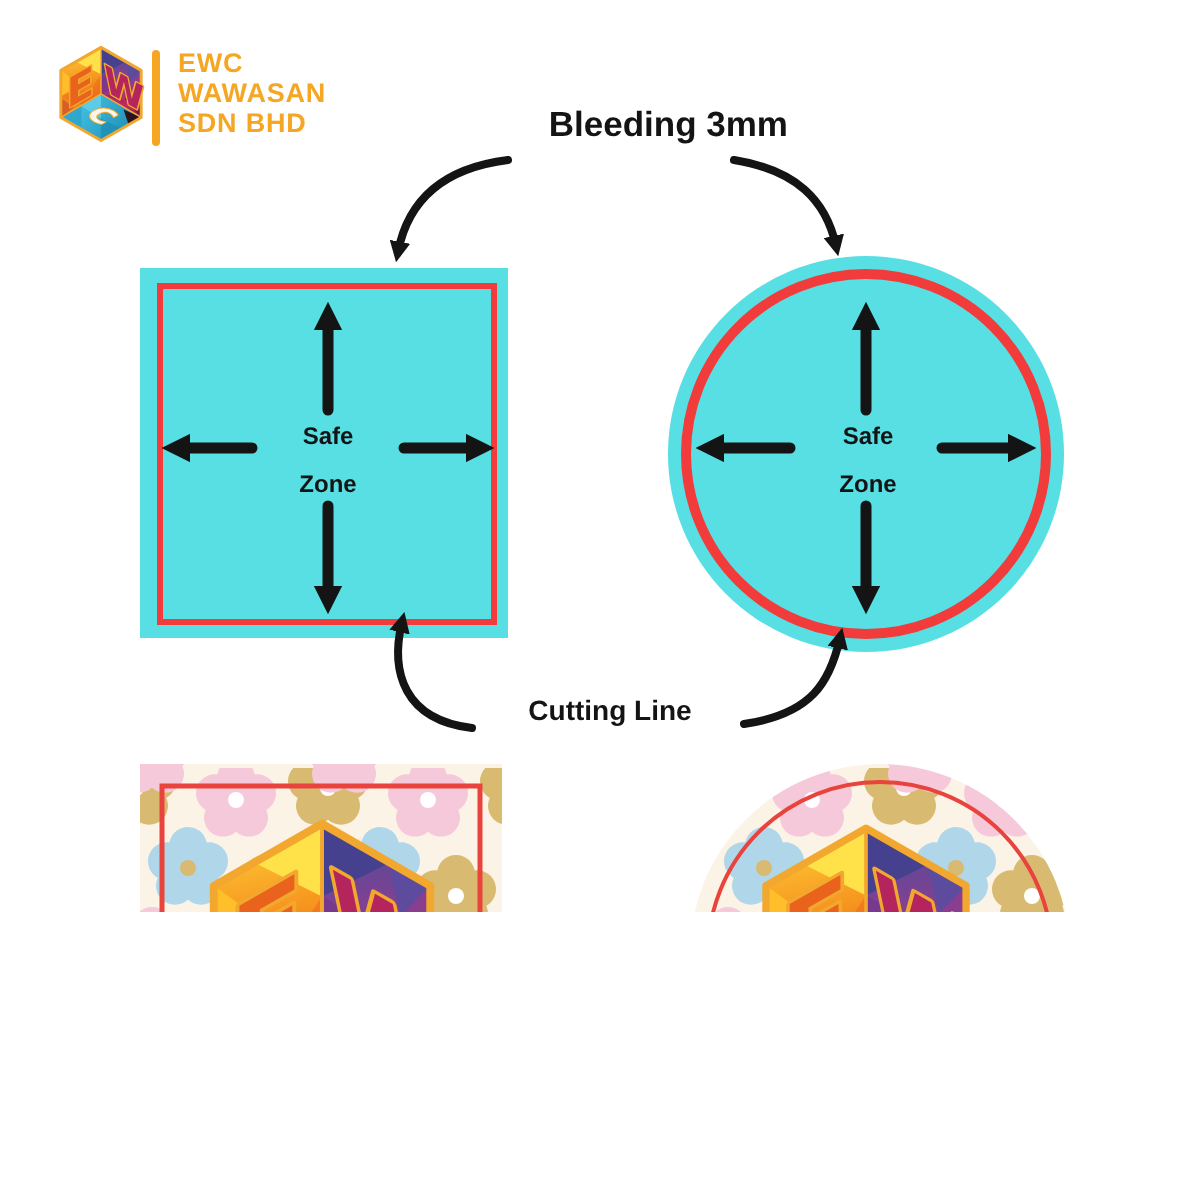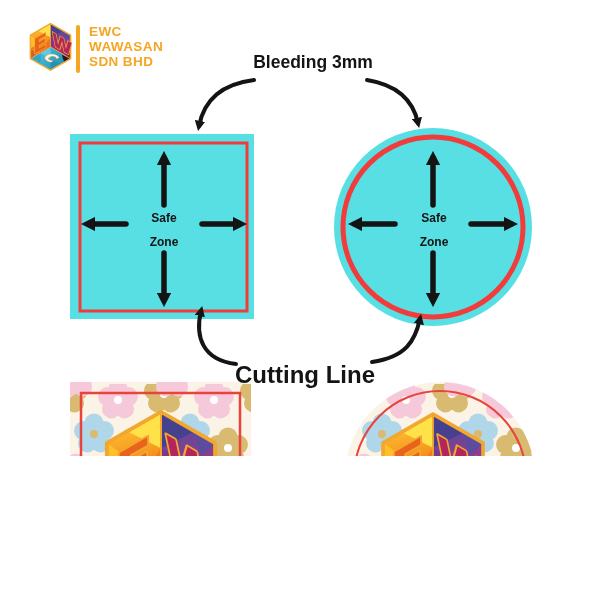--- a/index.html
+++ b/index.html
@@ -21,22 +21,22 @@
   .cube-edge{fill:none;stroke:var(--logo-gold);stroke-width:6;stroke-linejoin:round;}
   .cube-seam{fill:none;stroke:var(--logo-gold);stroke-width:3;}
   .cube-letter{font-family:"DejaVu Sans","Liberation Sans",sans-serif;font-weight:bold;
     paint-order:stroke;stroke:var(--logo-gold);stroke-linejoin:round;}
   .letter-e{font-size:82px;fill:#E9631C;stroke-width:6;}
   .letter-w{font-size:74px;fill:#B3255C;stroke-width:6;}
   .letter-c{font-size:50px;fill:#FDF6E8;stroke-width:4;}
 
   
   .label{position:absolute;font-weight:700;color:var(--arrow-black);text-align:center;}
-  .label-bleeding{left:232px;top:52px;width:162px;font-size:17.5px;}
-  .label-cutting{left:222px;top:361px;width:166px;font-size:24px;}
+  .label-bleeding{left:232px;top:52px;width:162px;font-size:17.5px;text-align:right;}
+  .label-cutting{left:222px;top:347px;width:166px;font-size:14px;}
   .safezone{line-height:23.5px;font-size:12px;width:100px;}
   .safezone span{display:block;}
   .safezone-square{left:114px;top:207px;}
   .safezone-circle{left:384px;top:207px;}
   .brand-bar{position:absolute;left:76px;top:25px;width:4px;height:48px;border-radius:2px;
     background:var(--brand-orange);}
   .brand-text{position:absolute;left:89px;top:24px;color:var(--brand-orange);
     font-weight:700;font-size:13.5px;line-height:15px;letter-spacing:.4px;}
   .brand-text span{display:block;}
 </style>

